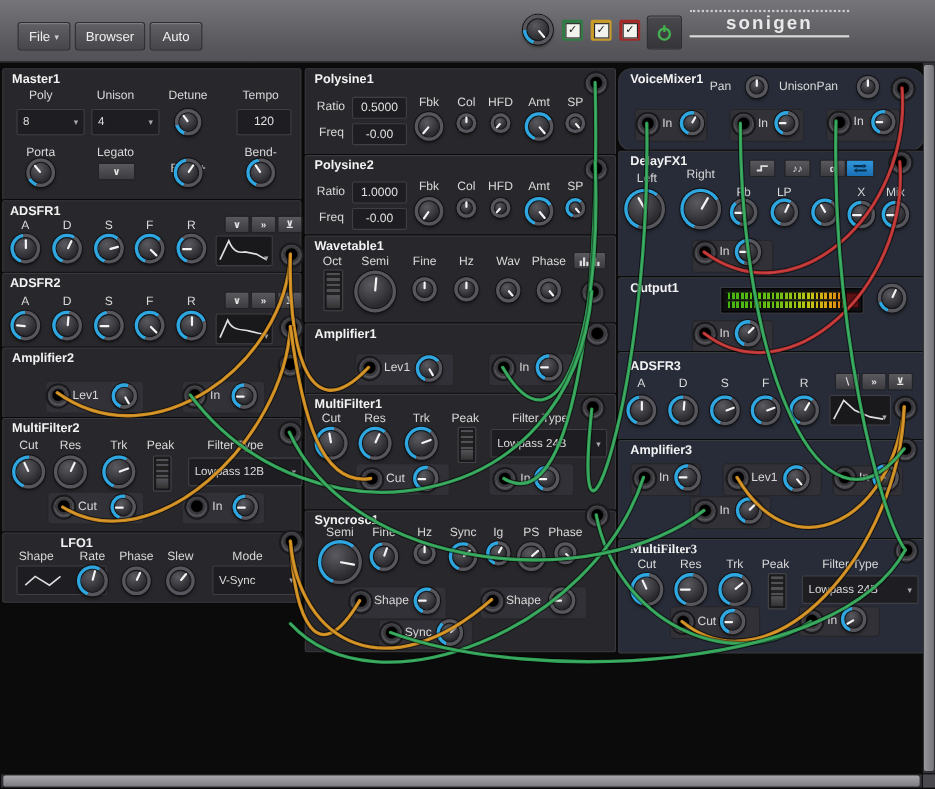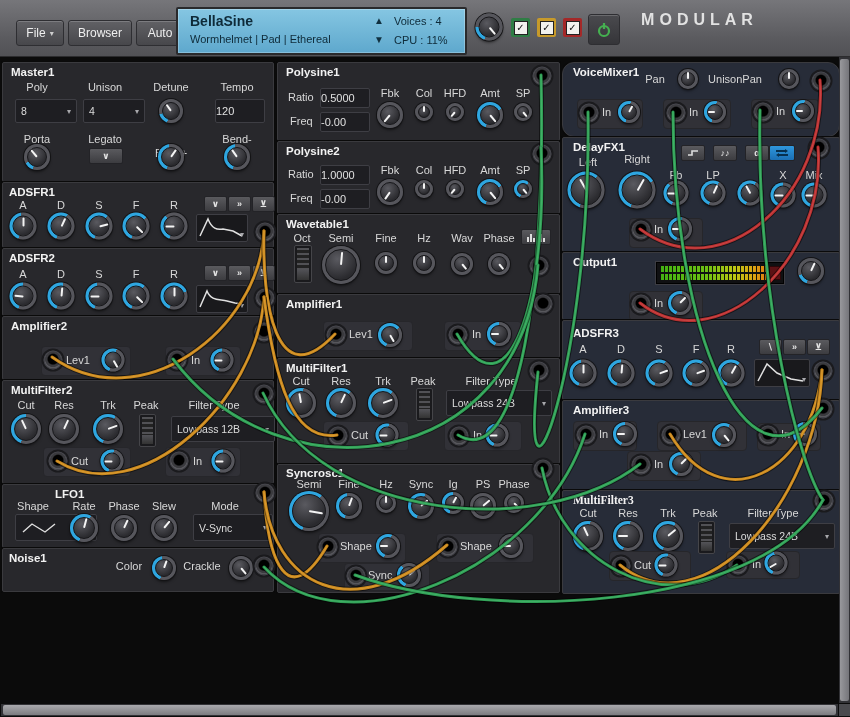--- a/index.html
+++ b/index.html
@@ -38,21 +38,21 @@
   .kn i{position:absolute;inset:3px;border-radius:50%;border:1px solid #17171a;
         background:radial-gradient(circle at 38% 30%,#5a5a60,#2a2a2e 72%);}
   .kn b{position:absolute;left:calc(50% - 1px);top:50%;width:2px;height:34%;background:#f4f4f4;
         border-radius:1px;transform-origin:50% 0;transform:rotate(var(--rot,0deg));}
   .port{position:absolute;transform:translate(-50%,-50%);width:17px;height:17px;border-radius:50%;
         background:radial-gradient(circle at 50% 45%,#000 0 38%,#3a3a3e 48% 60%,#57575c 65% 72%,#28282c 80%);
         border:1px solid #46464c;box-shadow:0 0 0 2px #1a1a1d;}
   .dd{position:absolute;display:flex;align-items:center;justify-content:space-between;padding:0 5px;
       background:#1e1e22;border:1px solid #3e3e44;border-radius:2px;color:#dcdcdc;font-size:10.5px;}
   .dd .ar{color:#a8a8ac;font-size:8px;margin-left:4px;}
-  .fld{position:absolute;display:flex;align-items:center;justify-content:flex-start;background:#1e1e22;
+  .fld{position:absolute;display:flex;align-items:center;justify-content:center;background:#1e1e22;
        border:1px solid #3e3e44;border-radius:2px;color:#e0e0e0;font-size:11px;}
   .mini{position:absolute;height:14px;display:flex;align-items:center;justify-content:center;
         background:linear-gradient(#5a5a5e,#3c3c40);border:1px solid #232327;border-radius:2px;
         color:#e4e4e4;font-size:9px;font-weight:bold;}
   .mini.on{background:linear-gradient(#2f97dd,#1b6fb4);color:#07304f;}
   .env{position:absolute;background:#19191c;border:1px solid #3e3e44;border-radius:2px;}
   .env .ar{position:absolute;right:3px;bottom:2px;color:#a8a8ac;font-size:8px;}
   .vsl{position:absolute;background:#1a1a1d;border:1px solid #454549;border-radius:2px;}
   .vsl i{position:absolute;left:2px;right:2px;top:2px;height:60%;
          background:repeating-linear-gradient(#515155 0 2px,#222 2px 5px);}
@@ -84,49 +84,41 @@
     <div class="tbtn" style="left:16px;top:20px;width:46px;height:24px;">
       <span>File</span>
       <span style="font-size:8px;color:#cfcfcf;">▾</span>
     </div>
     <div class="tbtn" style="left:68px;top:20px;width:62px;height:24px;">
       <span>Browser</span>
     </div>
     <div class="tbtn" style="left:136px;top:20px;width:46px;height:24px;">
       <span>Auto</span>
     </div>
-    <div class="lcd">
-      <div class="nm">BellaSine</div>
-      <div class="mt">Wormhelmet | Pad | Ethereal</div>
-      <div class="tri" style="top:6px;">▲</div>
-      <div class="tri" style="top:25px;">▼</div>
-      <div class="vx">Voices : 4</div>
-      <div class="cp">CPU : 11%</div>
-    </div>
     <div class="kn" style="left:489px;top:27px;--d:27px;--arc:70deg;--rot:-40deg;">
         <i></i>
         <b></b>
       </div>
     <div class="chk" style="left:511px;top:18px;background:#2f7d45;">
         <b>✓</b>
       </div>
     <div class="chk" style="left:537px;top:18px;background:#c79a2a;">
         <b>✓</b>
       </div>
     <div class="chk" style="left:563px;top:18px;background:#a42828;">
         <b>✓</b>
       </div>
     <div class="tbtn" style="left:588px;top:14px;width:30px;height:29px;background:linear-gradient(#4a4a4e,#353539);">
       <svg width="16" height="16" viewBox="0 0 16 16">
         <circle cx="8" cy="9" r="5" fill="none" stroke="#45b050" stroke-width="2.2"></circle>
         <line x1="8" y1="1" x2="8" y2="7" stroke="#45b050" stroke-width="2.2"></line>
       </svg>
     </div>
     <div class="logo">
-      <div class="s2">MODULAR</div>
+      <div class="s1">sonigen</div>
     </div>
   </div>
 
   <div class="mod" style="left:2px;top:62px;width:270px;height:118px;">
     <div class="ttl" style="left:8px;top:3px;">Master1</div>
     <span class="lb" style="left:34px;top:18px;">Poly</span>
     <span class="lb" style="left:102px;top:18px;">Unison</span>
     <span class="lb" style="left:168px;top:18px;">Detune</span>
     <span class="lb" style="left:234px;top:18px;">Tempo</span>
     <div class="dd" style="left:12px;top:36px;width:50px;height:22px;">
@@ -329,34 +321,20 @@
         <i></i>
         <b></b>
       </div>
     <div class="dd" style="left:190px;top:29px;width:68px;height:25px;">
       <span>V-Sync</span>
         <span class="ar">▾</span>
       </div>
     <i class="port" style="left:262px;top:8px;"></i>
   </div>
 
-  <div class="mod" style="left:2px;top:548px;width:270px;height:42px;">
-    <div class="ttl" style="left:6px;top:3px;">Noise1</div>
-    <span class="lb" style="left:126px;top:11px;">Color</span>
-    <div class="kn" style="left:161px;top:19px;--d:24px;--arc:150deg;--rot:200deg;">
-        <i></i>
-        <b></b>
-      </div>
-    <span class="lb" style="left:199px;top:11px;">Crackle</span>
-    <div class="kn" style="left:238px;top:19px;--d:24px;--arc:0deg;--rot:320deg;">
-        <i></i>
-        <b></b>
-      </div>
-    <i class="port" style="left:261px;top:17px;"></i>
-  </div>
 
   <div class="mod" style="left:277px;top:62px;width:281px;height:77px;">
     <div class="ttl" style="left:8px;top:3px;">Polysine1</div>
     <span class="lbl" style="left:10px;top:28px;">Ratio</span>
     <div class="fld" style="left:42px;top:25px;width:48px;height:18px;">
       <span>0.5000</span>
       </div>
     <span class="lbl" style="left:12px;top:52px;">Freq</span>
     <div class="fld" style="left:42px;top:49px;width:48px;height:18px;">
       <span>-0.00</span>

